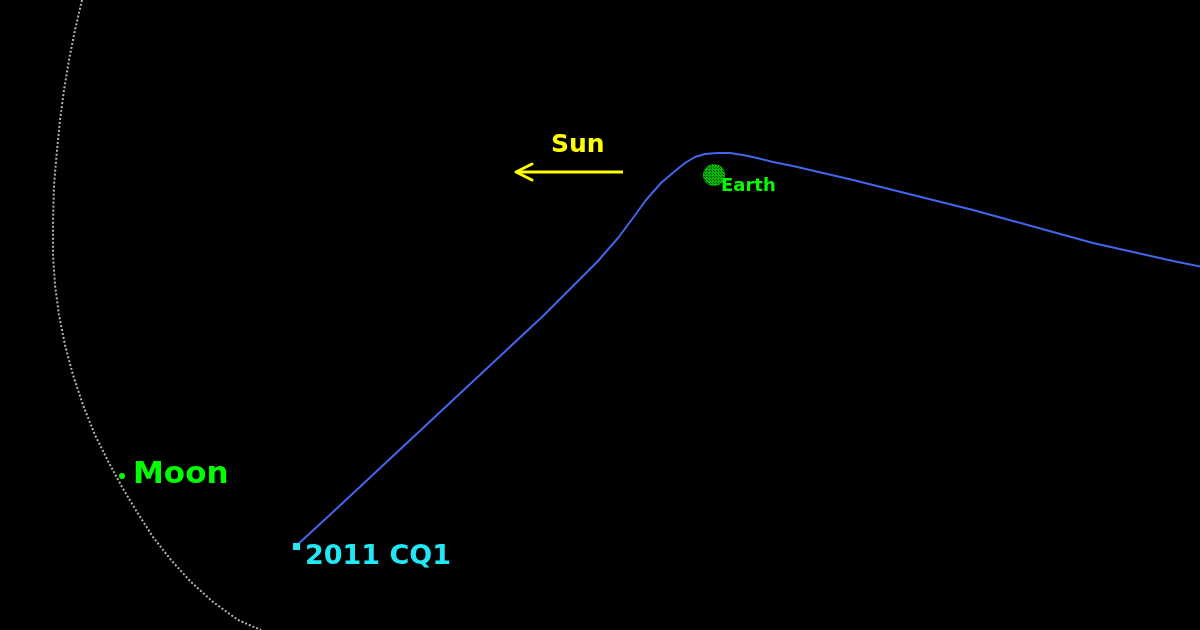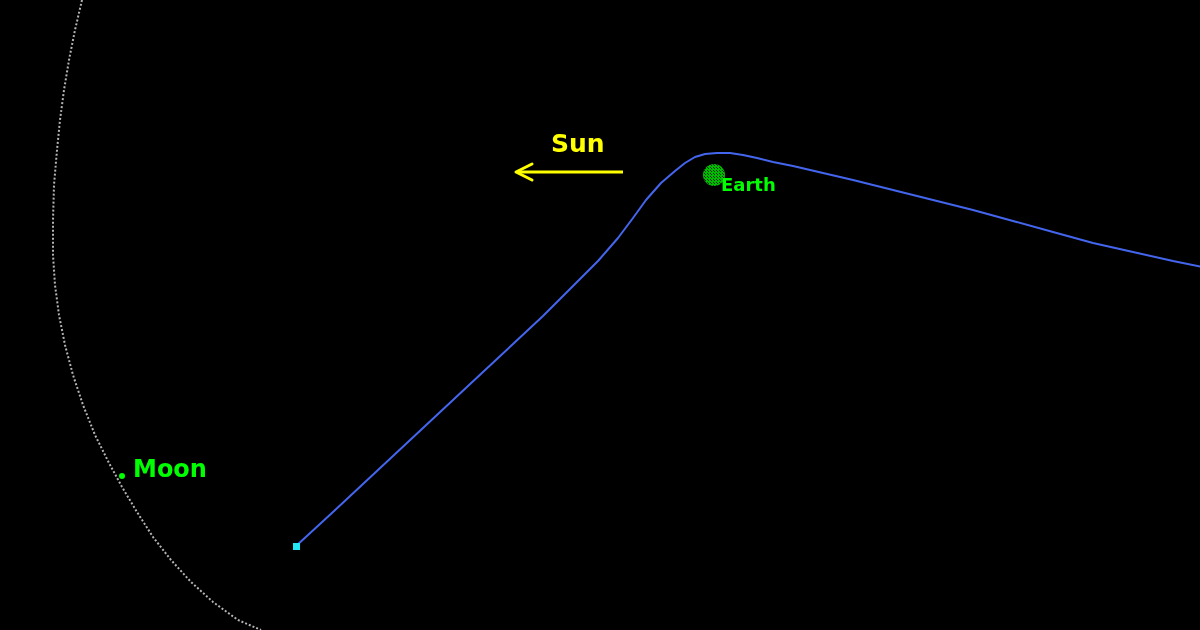--- a/index.html
+++ b/index.html
@@ -43,21 +43,21 @@
   }
   #earth-label {
     left: 688px;
     top: 176px;
     font-size: 18px;
     color: #00ff00;
   }
   #moon-label {
     left: 100px;
     top: 457px;
-    font-size: 24px;
+    font-size: 31px;
     color: #00ff00;
   }
   #asteroid-label {
     left: 272px;
     top: 541px;
     font-size: 27px;
     color: #22e8f5;
   }
 </style>
 </head>
@@ -89,14 +89,15 @@
 
     <rect id="asteroid-marker" x="260" y="543" width="7" height="7" fill="#22e8f5"></rect>
   </svg>
 
   <div class="label" id="sun-label">Sun</div>
 
   <div class="label" id="earth-label">Earth</div>
 
   <div class="label" id="moon-label">Moon</div>
 
+  <div class="label" id="asteroid-label">2011 CQ1</div>
 
 </div>
 
 </body></html>

